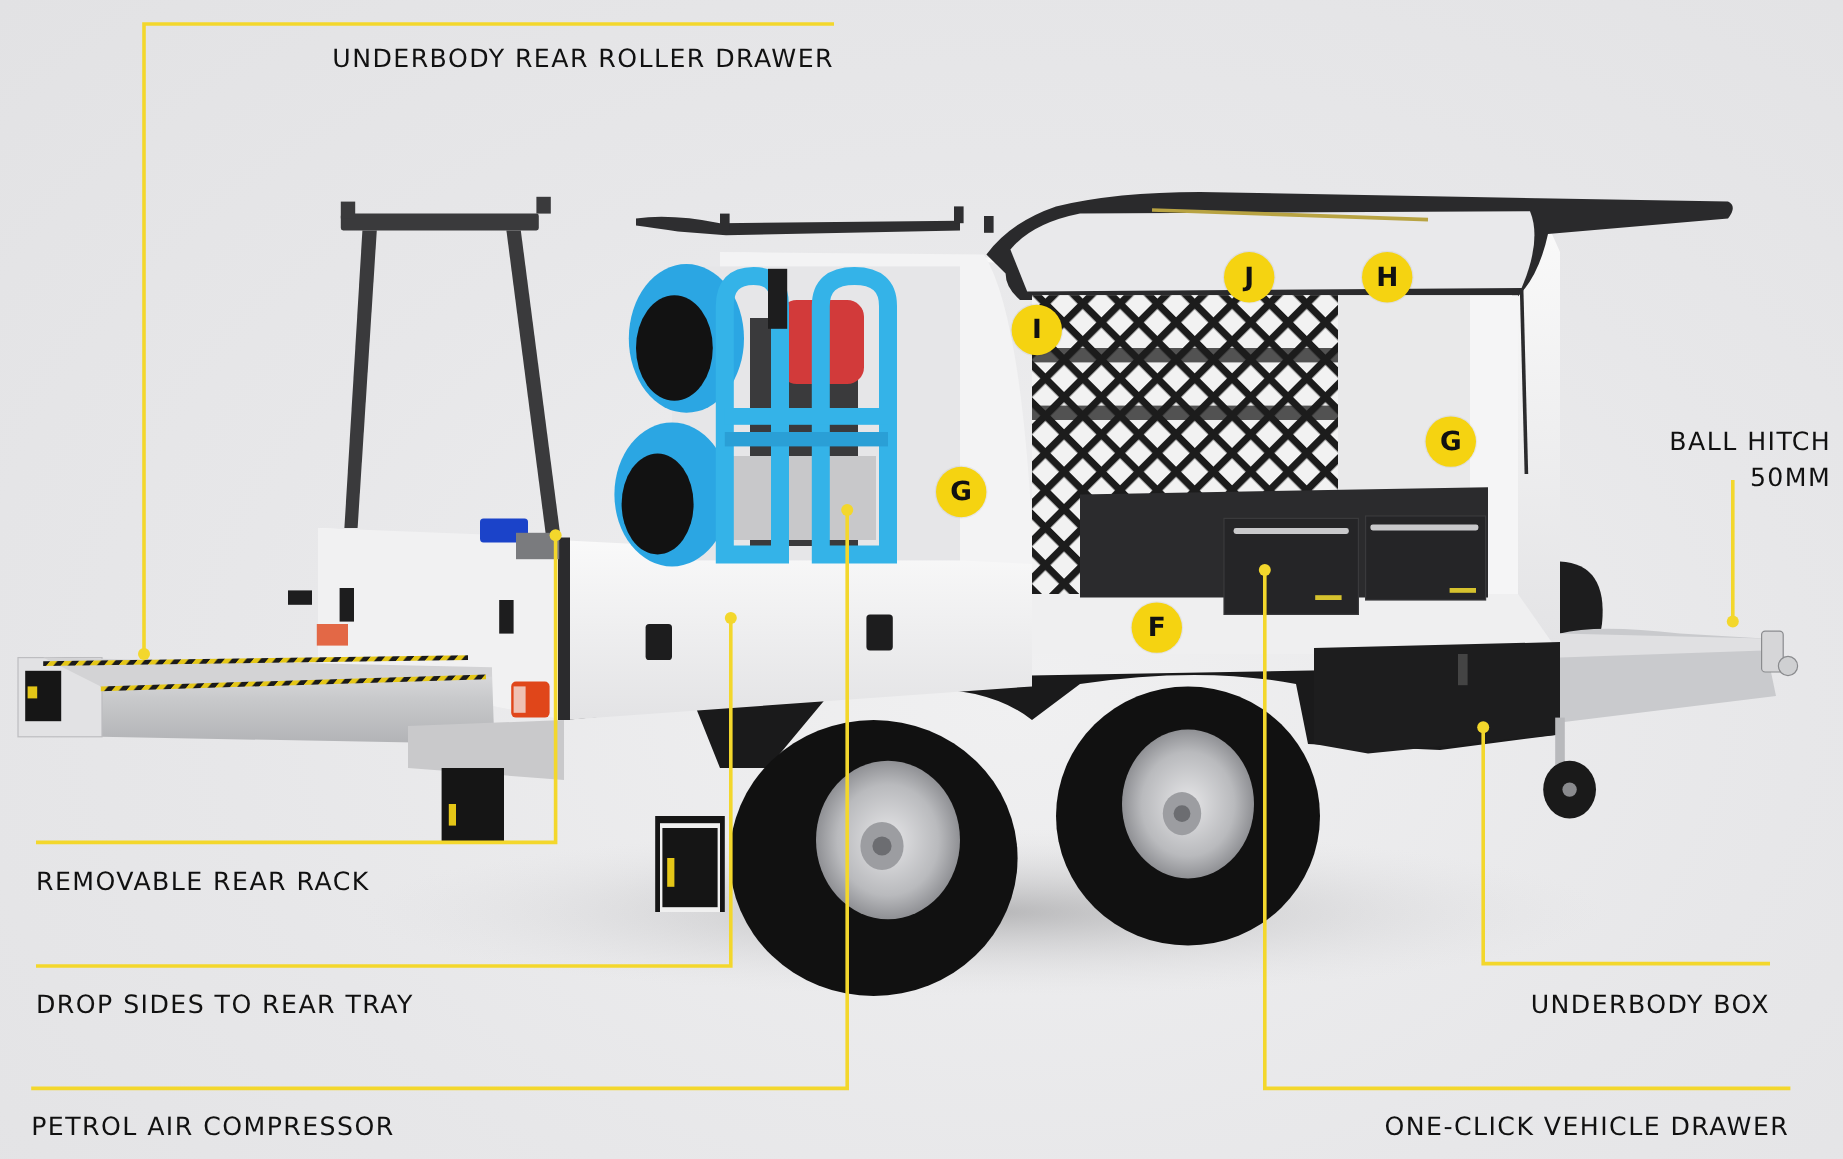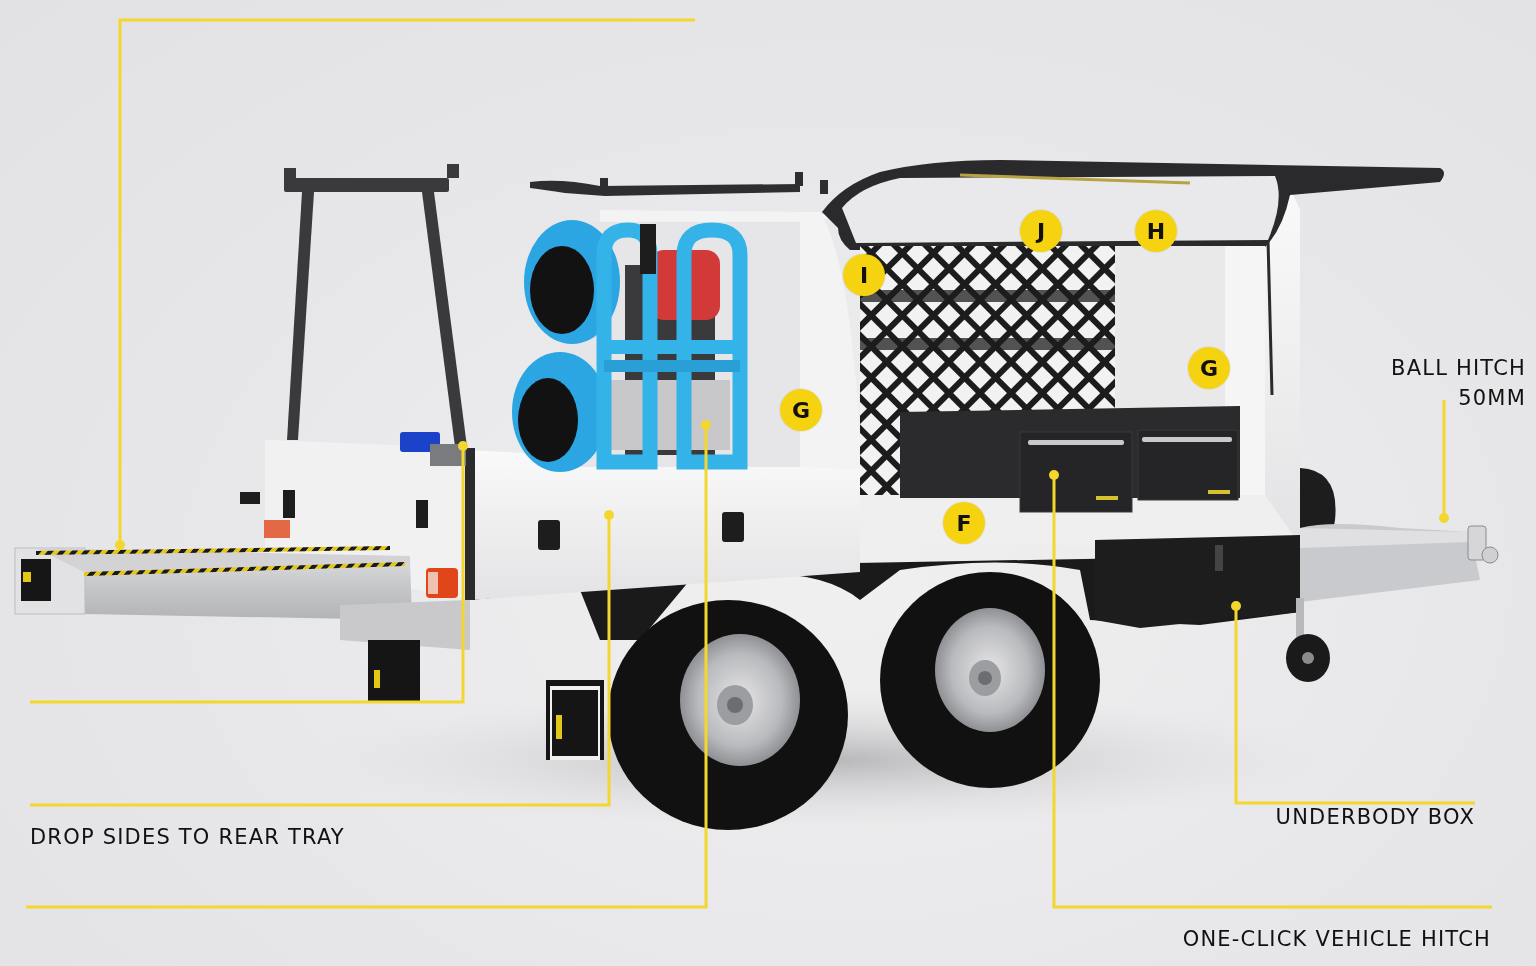--- a/index.html
+++ b/index.html
@@ -219,24 +219,27 @@
 </svg>
 
 <div class="badge" style="left:1020px;top:210px;">J</div>
 <div class="badge" style="left:1135px;top:210px;">H</div>
 <div class="badge" style="left:843px;top:254px;">I</div>
 <div class="badge" style="left:1188px;top:347px;">G</div>
 <div class="badge" style="left:780px;top:389px;">G</div>
 <div class="badge" style="left:943px;top:502px;">F</div>
 
 <div class="label right" style="right:841px;top:34px;">
+  <div>UNDERBODY REAR ROLLER DRAWER</div>
 </div>
 
 <div class="label right" style="right:10px;top:353px;margin-left:39px;">
   <div>BALL HITCH</div>
   <div>50MM</div>
 </div>
 
+<div class="label" style="left:30px;top:720px;">REMOVABLE REAR RACK</div>
 <div class="label" style="left:30px;top:822px;">DROP SIDES TO REAR TRAY</div>
-<div class="label right" style="right:61px;top:802px;">UNDERBODY BOX</div>
-<div class="label right" style="right:45px;top:924px;">ONE-CLICK VEHICLE HITCH</div>
+<div class="label" style="left:26px;top:924px;">PETROL AIR COMPRESSOR</div>
+<div class="label right" style="right:61px;top:822px;">UNDERBODY BOX</div>
+<div class="label right" style="right:45px;top:924px;">ONE-CLICK VEHICLE DRAWER</div>
 
 </div>
 
 </body></html>

